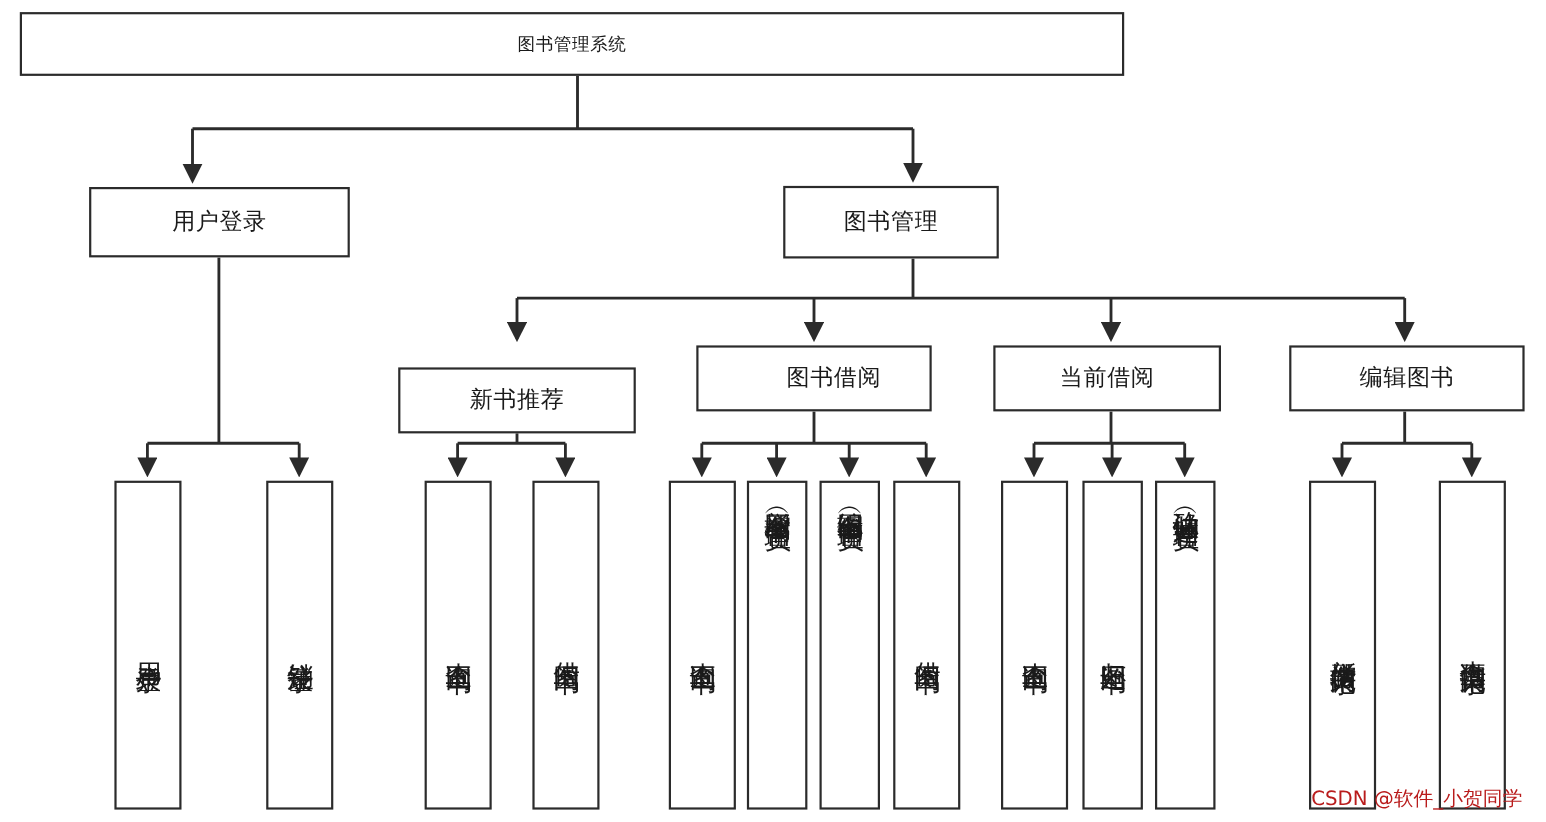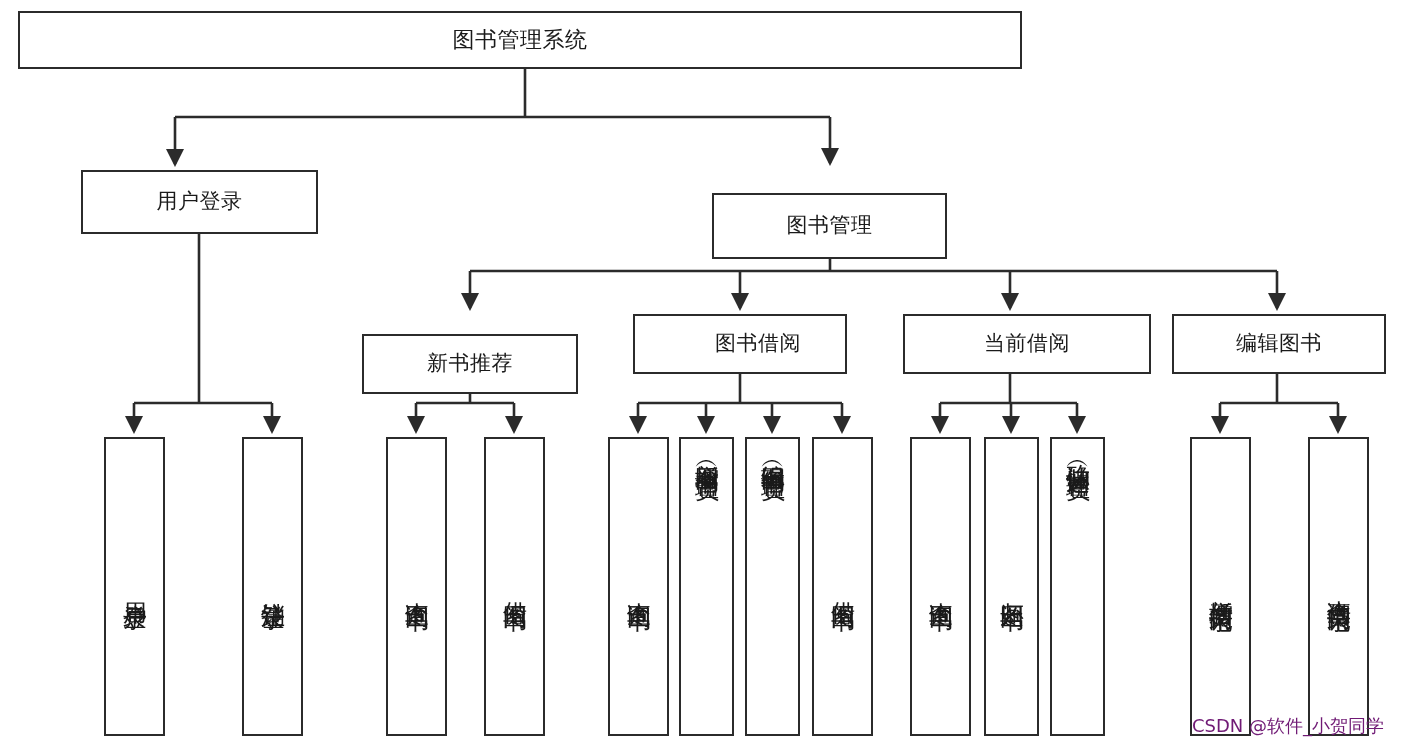--- a/index.html
+++ b/index.html
@@ -39,21 +39,21 @@
     display: block;
     text-align: center;
     line-height: 1.02;
     letter-spacing: 0.5px;
   }
   
   .node.horiz .label {
     writing-mode: horizontal-tb;
     font-size: 21px;
   }
-  .node.root .label { font-size: 22px; }
+  .node.root .label { font-size: 16px; }
 
   
   .node.vert {
     align-items: flex-start;
     justify-content: center;
     padding-top: 6px;
   }
   .node.vert .label {
     writing-mode: vertical-rl;
     text-orientation: upright;
@@ -62,21 +62,21 @@
     letter-spacing: 2px;
     white-space: nowrap;
   }
   
   .node.vert.centered {
     align-items: center;
     padding-top: 0;
   }
   .watermark {
     position: absolute;
-    color: #701a75;
+    color: #b91c1c;
     font-size: 18px;
     white-space: nowrap;
     user-select: none;
   }
 </style>
 </head>
 <body>
 
 <div id="canvas">
 
@@ -133,33 +133,33 @@
   </svg>
 
   <div class="node horiz root" style="left:18px; top:11px; width:1004px; height:58px;">
     <span class="label">图书管理系统</span>
   </div>
 
   <div class="node horiz" style="left:81px; top:170px; width:237px; height:64px;">
     <span class="label">用户登录</span>
   </div>
 
-  <div class="node horiz" style="left:712px; top:169px; width:235px; height:66px;margin-top:24px;">
+  <div class="node horiz" style="left:712px; top:169px; width:196px; height:66px;">
     <span class="label">图书管理</span>
   </div>
 
   <div class="node horiz" style="left:362px; top:314px; width:216px; height:60px;margin-top:20px;">
     <span class="label">新书推荐</span>
   </div>
 
   <div class="node horiz" style="left:633px; top:314px; width:214px; height:60px;padding-left:36px;">
     <span class="label">图书借阅</span>
   </div>
 
-  <div class="node horiz" style="left:903px; top:314px; width:248px; height:60px;">
+  <div class="node horiz" style="left:903px; top:314px; width:207px; height:60px;">
     <span class="label">当前借阅</span>
   </div>
 
   <div class="node horiz" style="left:1172px; top:314px; width:214px; height:60px;">
     <span class="label">编辑图书</span>
   </div>
 
   <div class="node vert centered" style="left:104px; top:437px; width:61px; height:299px;">
     <span class="label">用户登录</span>
   </div>

